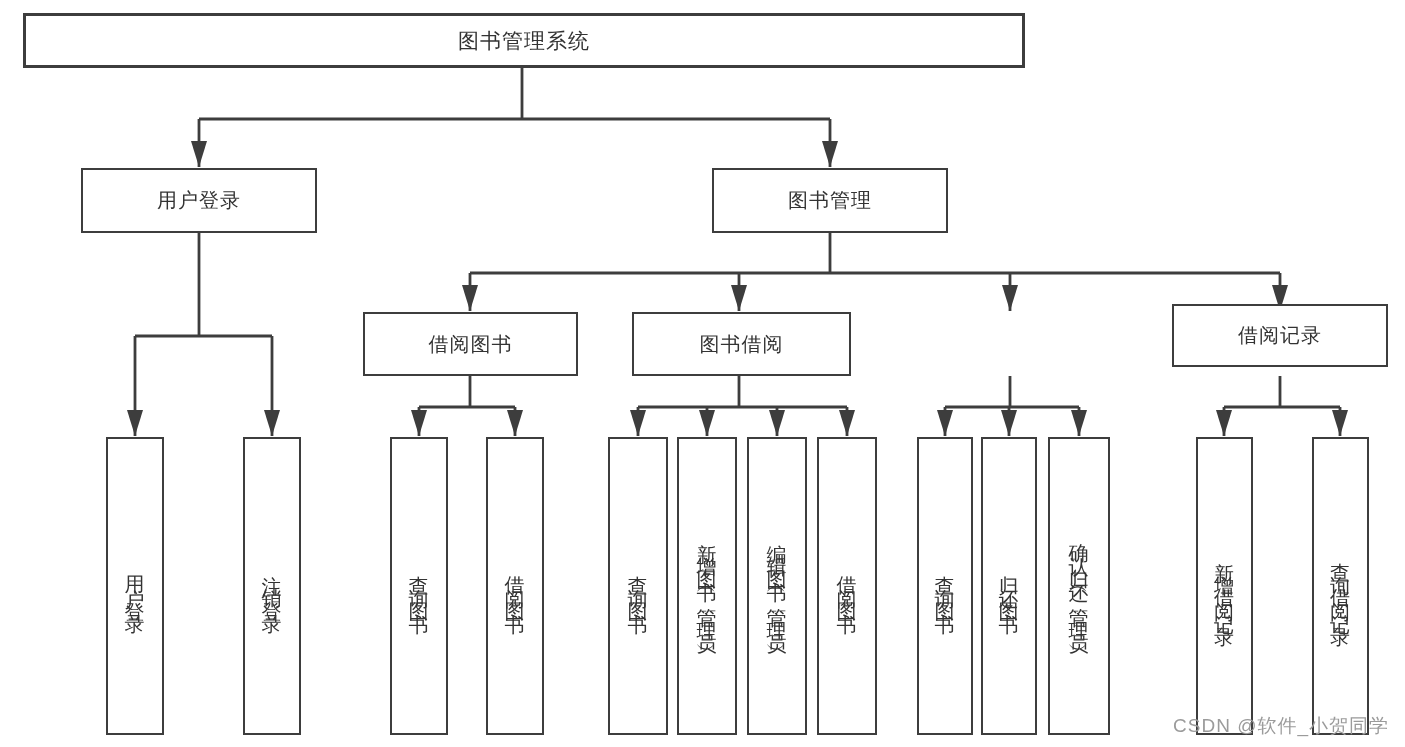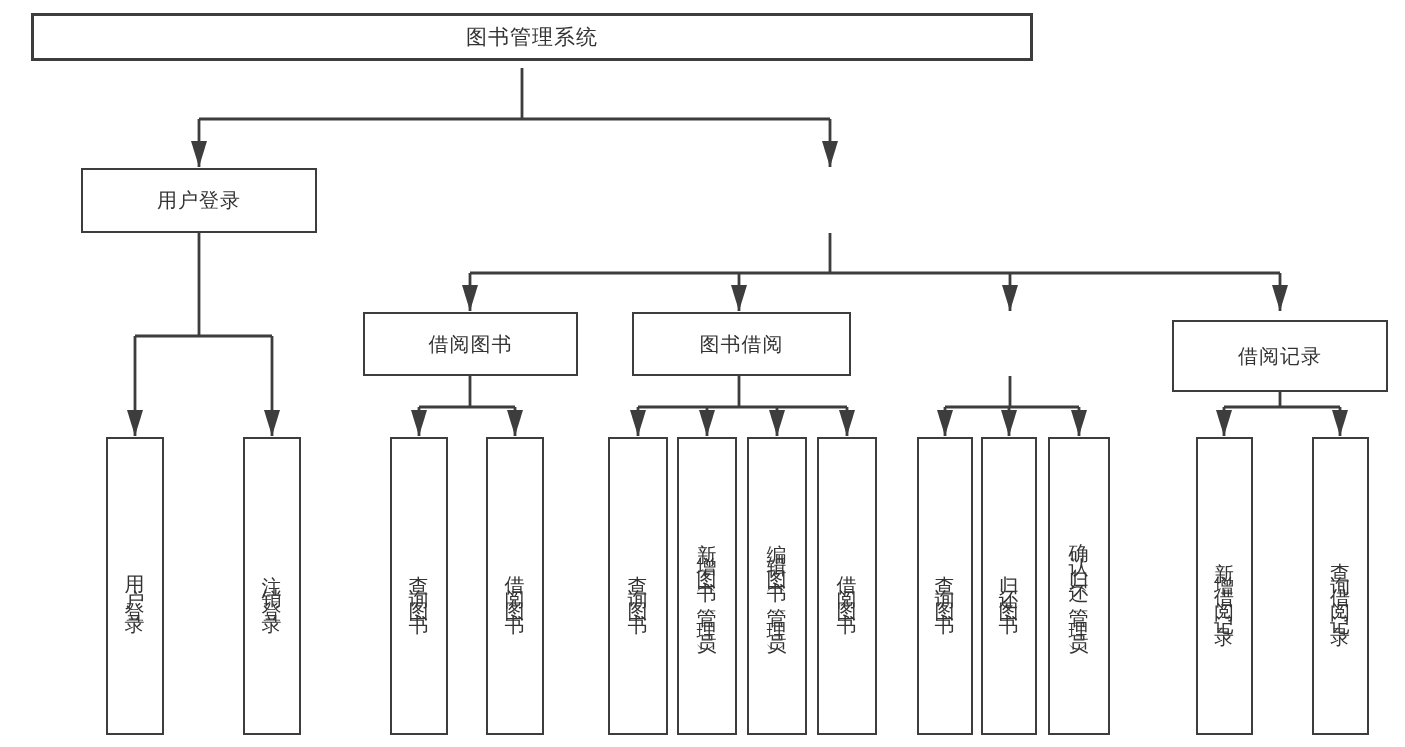--- a/index.html
+++ b/index.html
@@ -112,35 +112,38 @@
     <path class="cline" d="M945,407 V436" marker-end="url(#arr)"></path>
     <path class="cline" d="M1009,407 V436" marker-end="url(#arr)"></path>
     <path class="cline" d="M1079,407 V436" marker-end="url(#arr)"></path>
 
     <path class="cline" d="M1280,376 V407"></path>
     <path class="cline" d="M1224,407 H1340"></path>
     <path class="cline" d="M1224,407 V436" marker-end="url(#arr)"></path>
     <path class="cline" d="M1340,407 V436" marker-end="url(#arr)"></path>
   </svg>
 
-  <div class="box root" style="left:31px;top:13px;width:1002px;height:48px;">
+  <div class="box root" style="left:23px;top:13px;width:1002px;height:55px;">
     <span class="hlabel">图书管理系统</span>
   </div>
 
   <div class="box" style="left:81px;top:168px;width:236px;height:65px;">
     <span class="hlabel">用户登录</span>
+  </div>
+  <div class="box" style="left:712px;top:168px;width:236px;height:65px;">
+    <span class="hlabel">图书管理</span>
   </div>
 
   <div class="box" style="left:363px;top:312px;width:215px;height:64px;">
     <span class="hlabel">借阅图书</span>
   </div>
   <div class="box" style="left:632px;top:312px;width:219px;height:64px;">
     <span class="hlabel">图书借阅</span>
   </div>
-  <div class="box" style="left:1172px;top:320px;width:216px;height:72px;">
+  <div class="box" style="left:1172px;top:304px;width:216px;height:63px;">
     <span class="hlabel">借阅记录</span>
   </div>
 
   <div class="box" style="left:106px;top:437px;width:58px;height:298px;">
     <span class="vlabel">用户登录</span>
   </div>
   <div class="box" style="left:243px;top:437px;width:58px;height:298px;">
     <span class="vlabel">注销登录</span>
   </div>
 
@@ -174,14 +177,15 @@
     <span class="vlabel">确认归还（管理员）</span>
   </div>
 
   <div class="box" style="left:1196px;top:437px;width:57px;height:298px;">
     <span class="vlabel">新增借阅记录</span>
   </div>
   <div class="box" style="left:1312px;top:437px;width:57px;height:298px;">
     <span class="vlabel">查询借阅记录</span>
   </div>
 
+  <div class="watermark">CSDN @软件_小贺同学</div>
 
 </div>
 
 </body></html>

